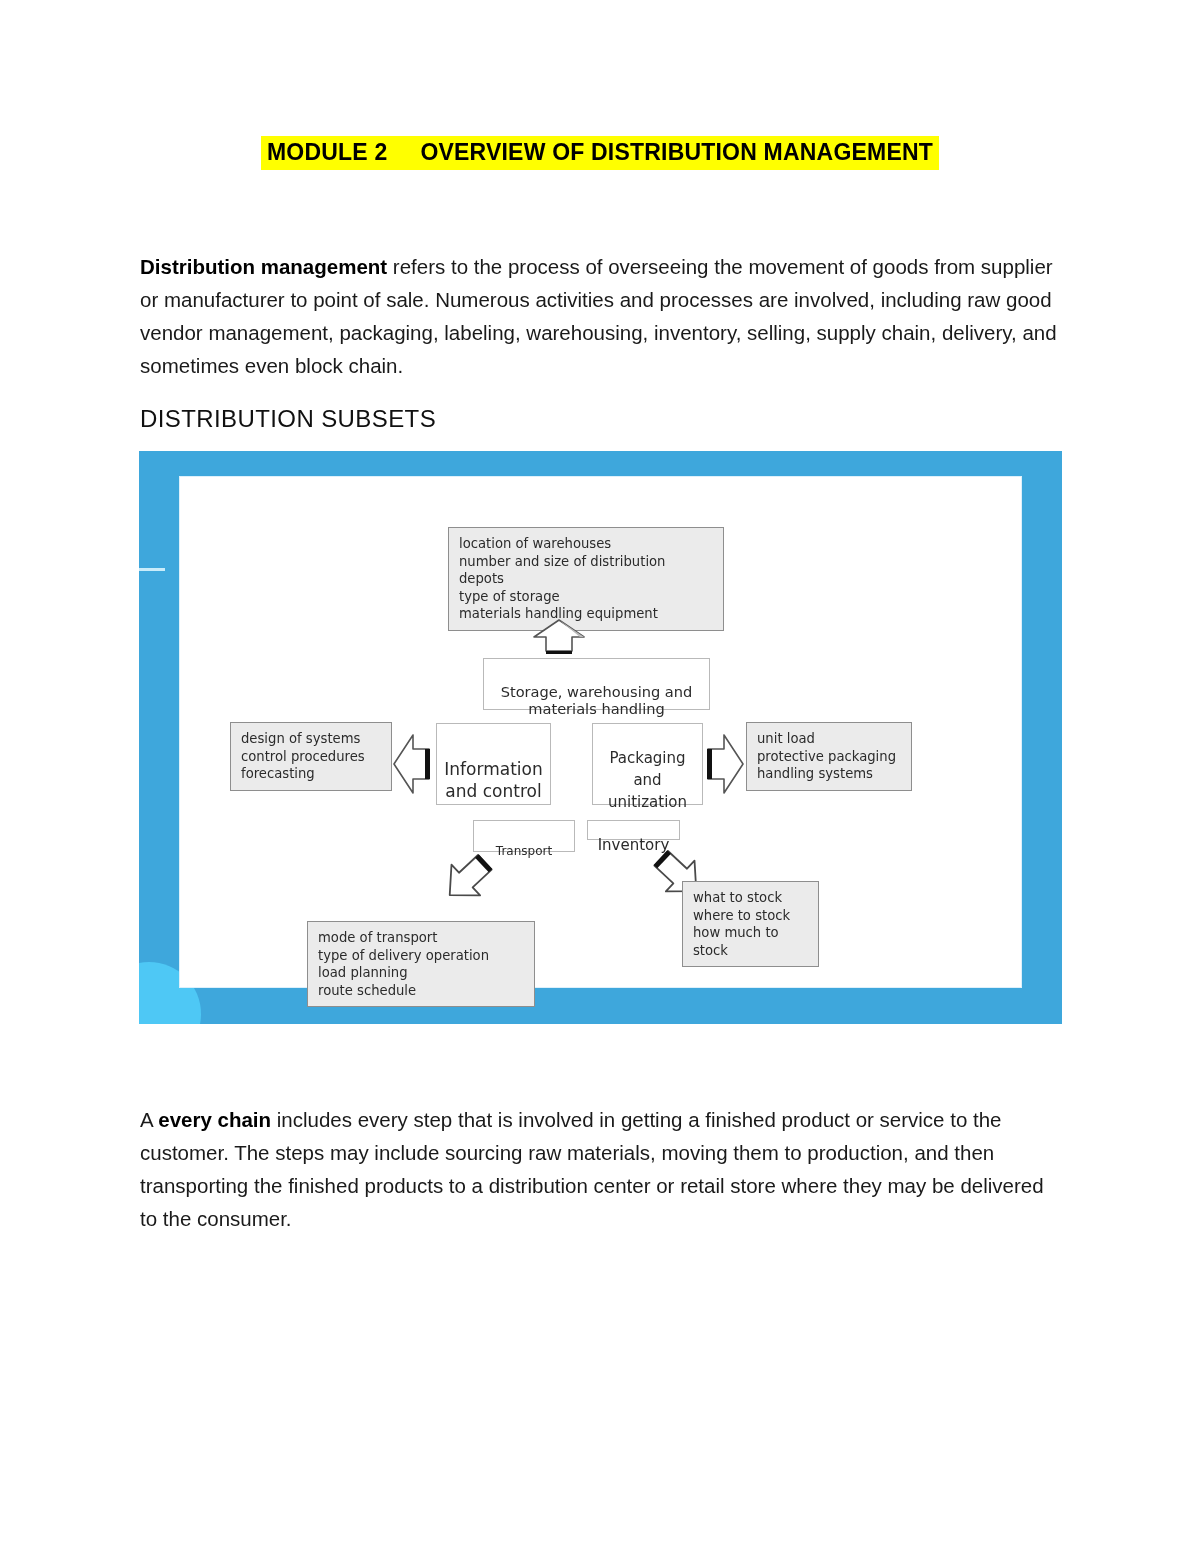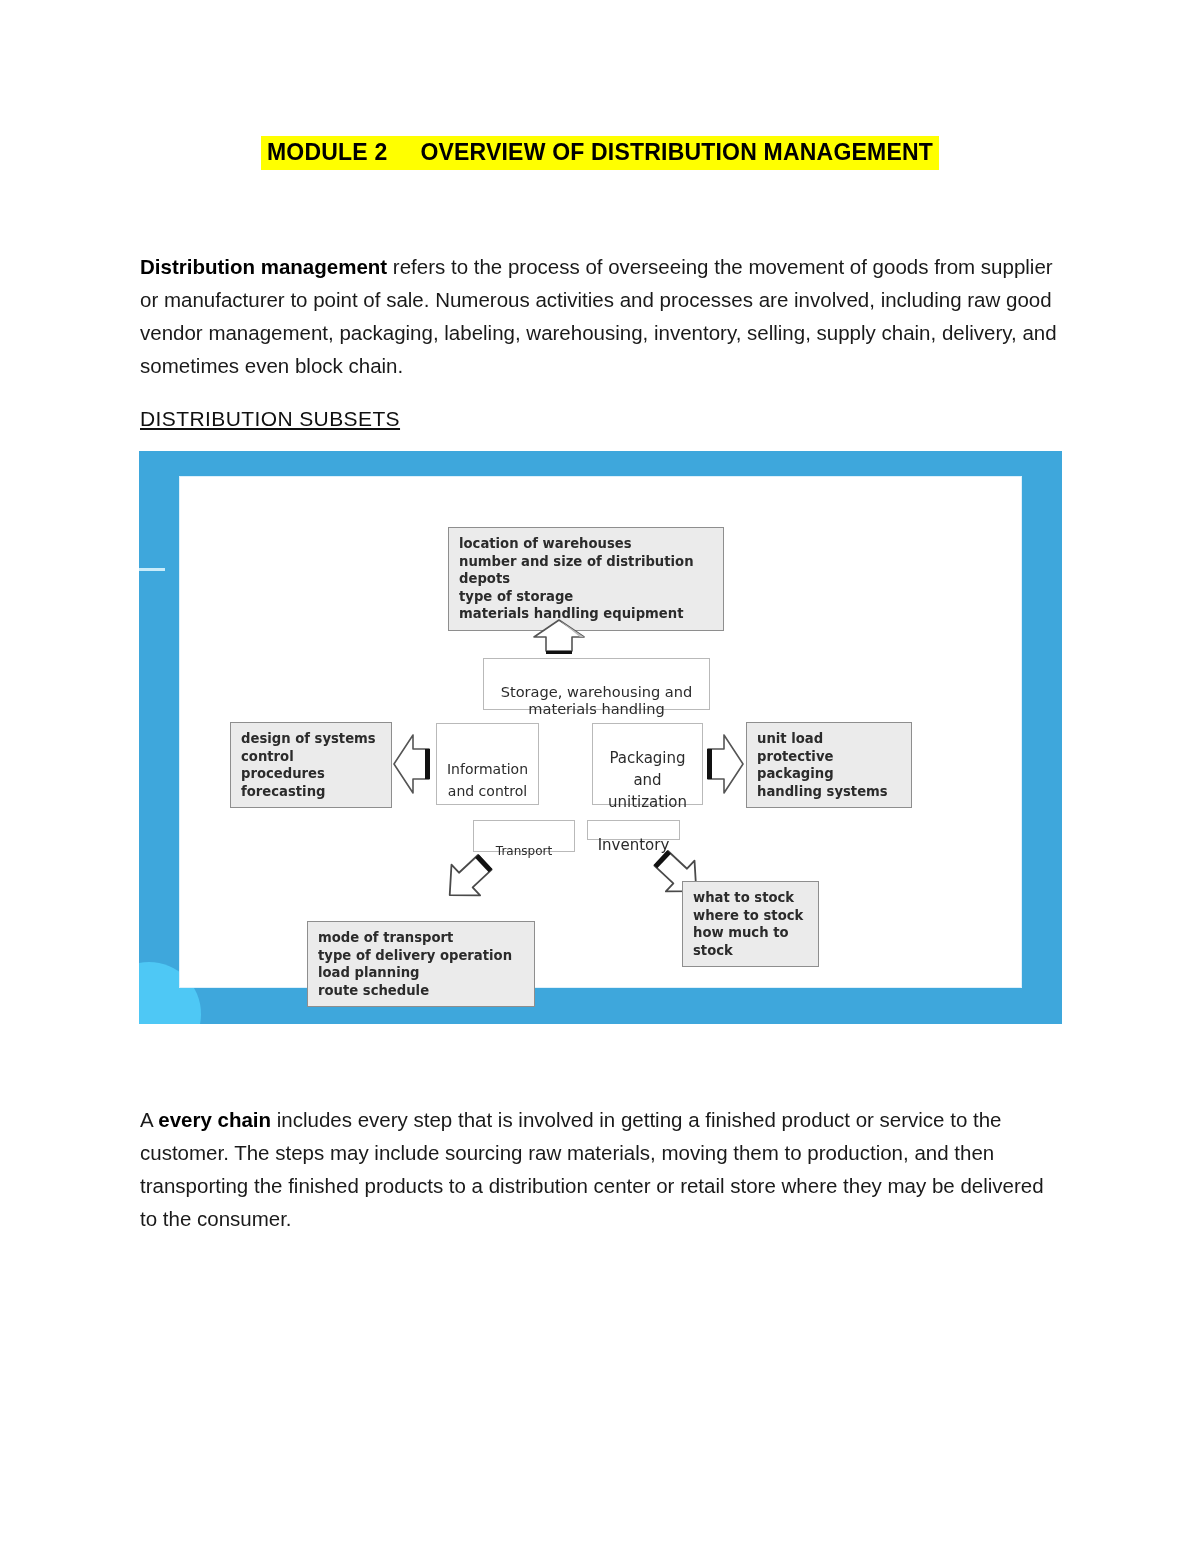--- a/index.html
+++ b/index.html
@@ -54,25 +54,24 @@
   }
   .para b { font-weight: bold; color:#000; }
   .para-1 { top: 229px; }
   .para-2 { top: 1082px; }
 
   
   .section-heading {
     position: absolute;
     left: 140px;
     top: 404px;
-    font-size: 21px;
+    font-size: 24px;
     line-height: 30px;
     letter-spacing: 0.4px;
     color: #101010;
-    text-decoration: underline;
   }
 
   
   .figure {
     position: absolute;
     left: 139px;
     top: 451px;
     width: 923px;
     height: 573px;
     background: #3ea7dc;
@@ -116,37 +115,37 @@
     font-size: 13.2px;
     line-height: 17.5px;
     color: #2b2b2b;
     font-family: "DejaVu Sans", sans-serif;
   }
   .node.shaded {
     background: #ebebeb;
     border: 1.4px solid #8e8e8e;
     padding: 7px 9px 7px 10px;
     text-align: left;
-    font-weight: 700;
+    font-weight: 400;
   }
   .node.plain {
     background: #ffffff;
     border: 1px solid #b9b9b9;
     display: flex;
     align-items: center;
     justify-content: center;
     text-align: center;
   }
   .node.plain .inner-lines { width: 100%; margin-top: 32px; }
 
   
   #n-warehouses   { left: 268px; top: 50px;  width: 276px; }
   #n-storage      { left: 303px; top: 181px; width: 227px; height: 52px; font-size: 14.6px; }
   #n-design       { left: 50px;  top: 245px; width: 162px; }
-  #n-infocontrol  { left: 256px; top: 246px; width: 103px; height: 82px; font-size: 14px; line-height: 22px;}
+  #n-infocontrol  { left: 256px; top: 246px; width: 115px; height: 82px; font-size: 17px; line-height: 22px;}
   #n-packaging    { left: 412px; top: 246px; width: 111px; height: 82px; font-size: 15px; line-height: 22px;}
   #n-unitload     { left: 566px; top: 245px; width: 166px; }
   #n-transport    { left: 293px; top: 343px; width: 102px; height: 32px; font-size: 12px; }
   #n-inventory    { left: 407px; top: 343px; width: 93px;  height: 20px; font-size: 15px; }
   #n-modetrans    { left: 127px; top: 412px; width: 228px; margin-top: 32px; }
   #n-whatstock    { left: 502px; top: 404px; width: 137px; }
 
   .arrow {
     position: absolute;
   }

